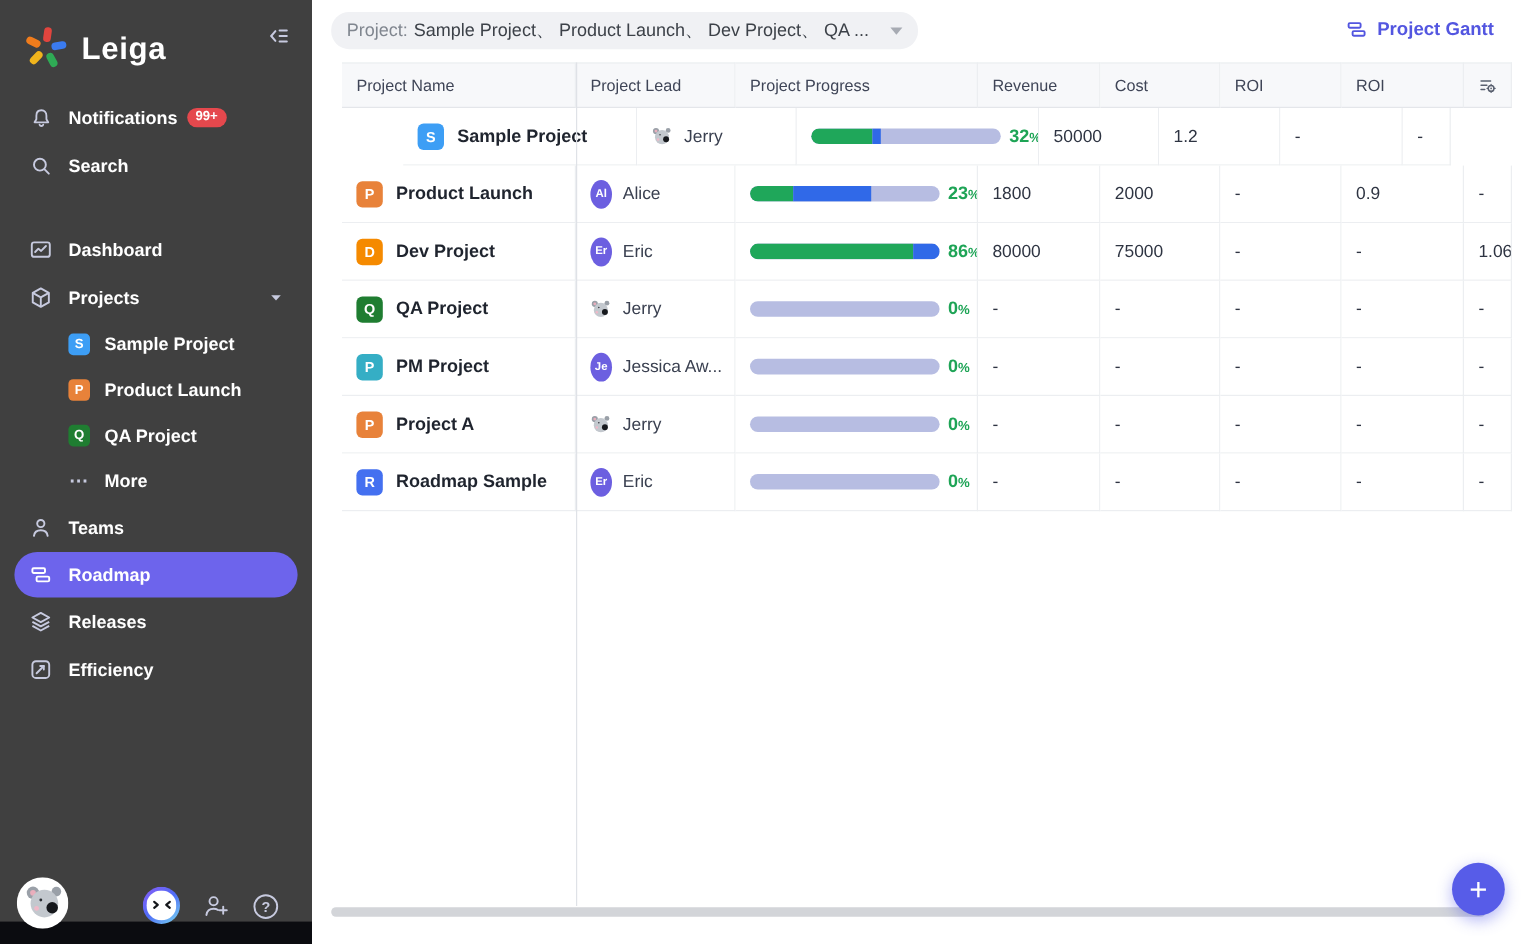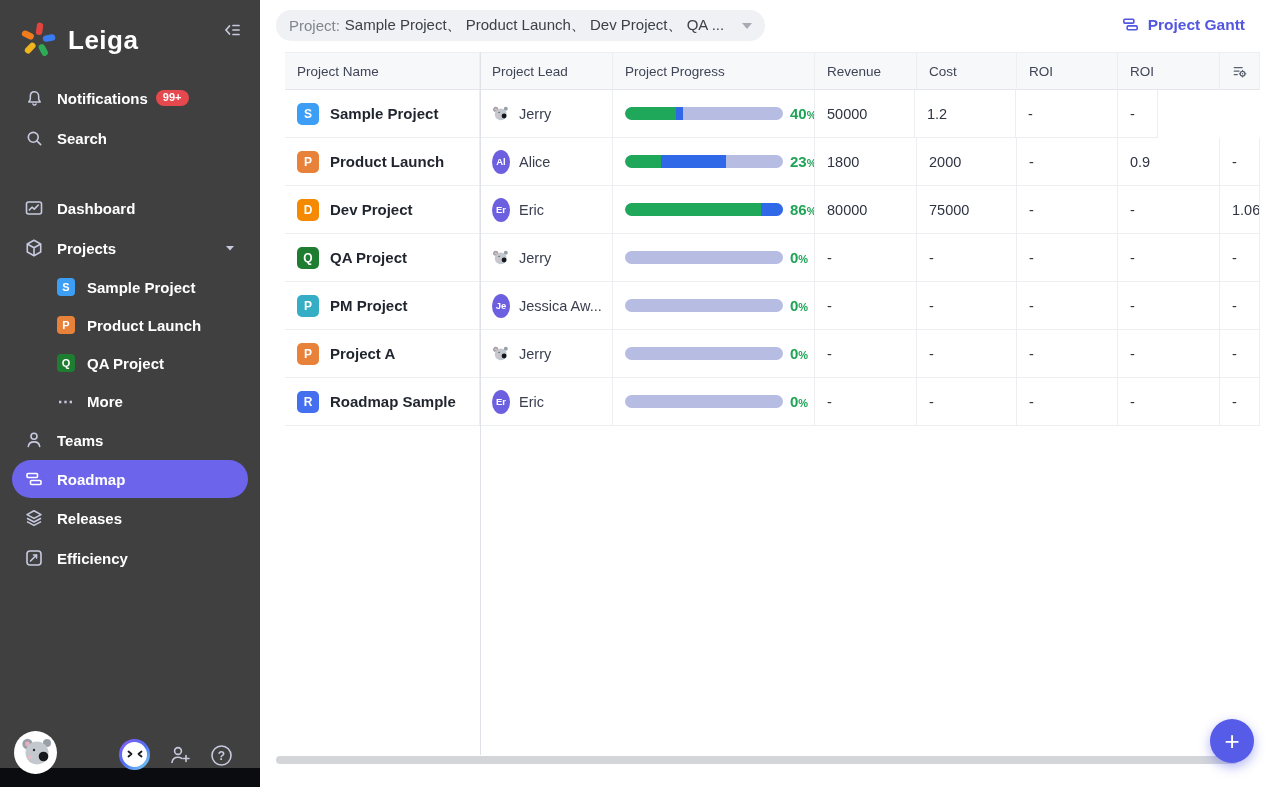--- a/index.html
+++ b/index.html
@@ -36,21 +36,21 @@
   .main { position:relative; flex:1; background:#fff; }
   .filter-pill { position:absolute; left:16px; top:10px; height:31px; background:#f0f1f4; border-radius:15px;
                  display:inline-flex; align-items:center; padding:0 13px; font-size:15px; cursor:pointer; }
   .filter-label { color:#80868f; margin-right:5px; }
   .filter-value { color:#3c4148; }
   .caret { width:0; height:0; border-left:5px solid transparent; border-right:5px solid transparent; border-top:6px solid #a7abb3; margin-left:18px; }
   .gantt-link { position:absolute; right:33px; top:15px; display:flex; align-items:center; gap:8px; color:#5356e0; font-weight:700; font-size:15.5px; cursor:pointer; }
 
   
   .ptable { position:absolute; left:25px; top:52px; width:975px; }
-  .thead, .trow { display:flex; }
+  .thead, .trow { display:flex;justify-content:center; }
   .thead .cell { height:38px; background:#f7f8fa; border-top:1px solid #eceef1; border-bottom:1px solid #e4e6ea;
                  font-size:13.5px; color:#3f4557; font-weight:400; }
   .cell { display:flex; align-items:center; padding:0 12px; border-right:1px solid #eceef1; overflow:hidden; white-space:nowrap; }
   .trow .cell { height:48px; border-bottom:1px solid #eceef1; background:#fff; }
   .c0 { width:195px; } .c1 { width:133px; } .c2 { width:202px; }
   .c3 { width:102px; } .c4 { width:100px; } .c5 { width:101px; }
   .c6 { width:102px; } .c7 { width:40px; justify-content:flex-start; }
   .thead .c7 { justify-content:center; color:#5a6170; }
   .pbadge { width:22px; height:22px; border-radius:5px; color:#fff; font-size:12px; font-weight:700;
             display:flex; align-items:center; justify-content:center; margin-right:11px; flex-shrink:0; }
@@ -298,21 +298,21 @@
               </svg>
             </span>
       <span class="lead-name">Jerry</span>
     </div>
     <div class="cell c2">
       <span class="bar">
         <span class="seg green" style="width: 32%;"></span>
         <span class="seg blue" style="left: 32%; width: 5%;"></span>
       </span>
       <span class="pct">
-              <span>40</span>
+              <span>32</span>
               <span class="psign">%</span>
             </span>
     </div>
     <div class="cell c4 numcell">50000</div>
     <div class="cell c5 numcell">1.2</div>
     <div class="cell c6 numcell">-</div>
     <div class="cell c7 numcell">-</div>
   </div>
 
   <div class="trow">

